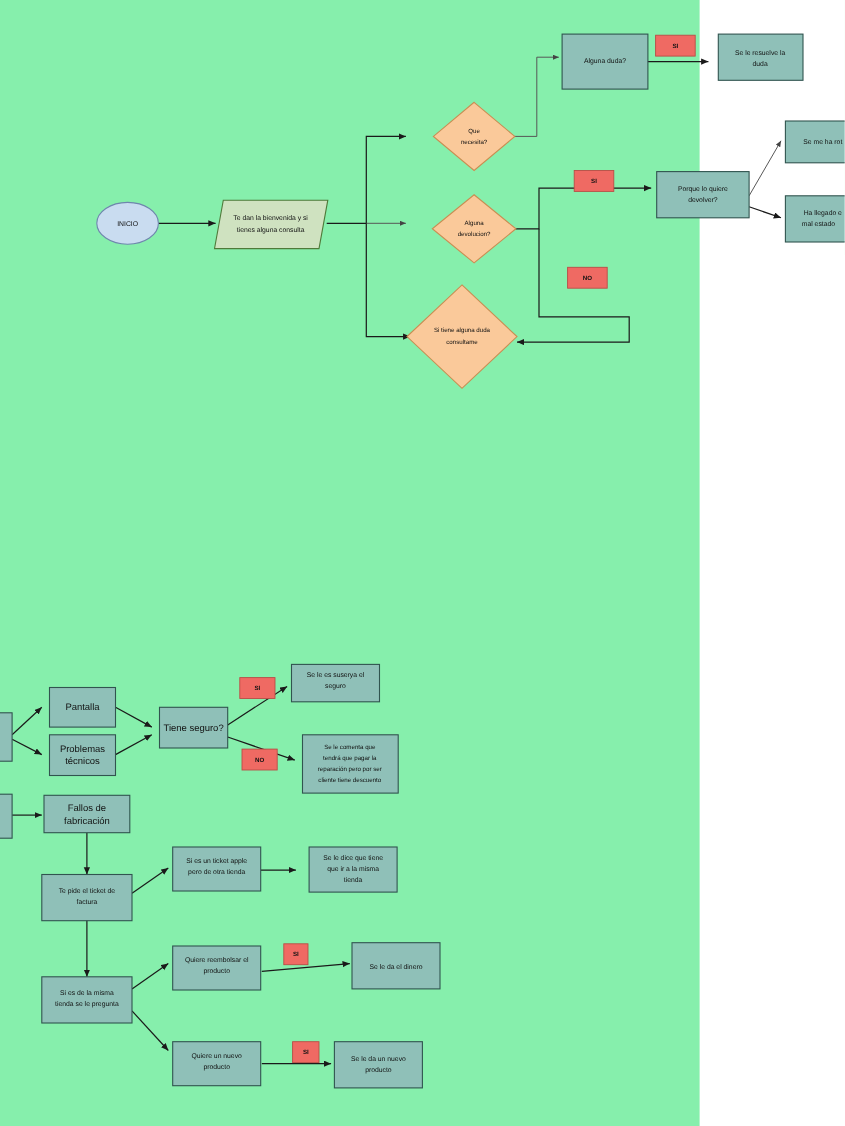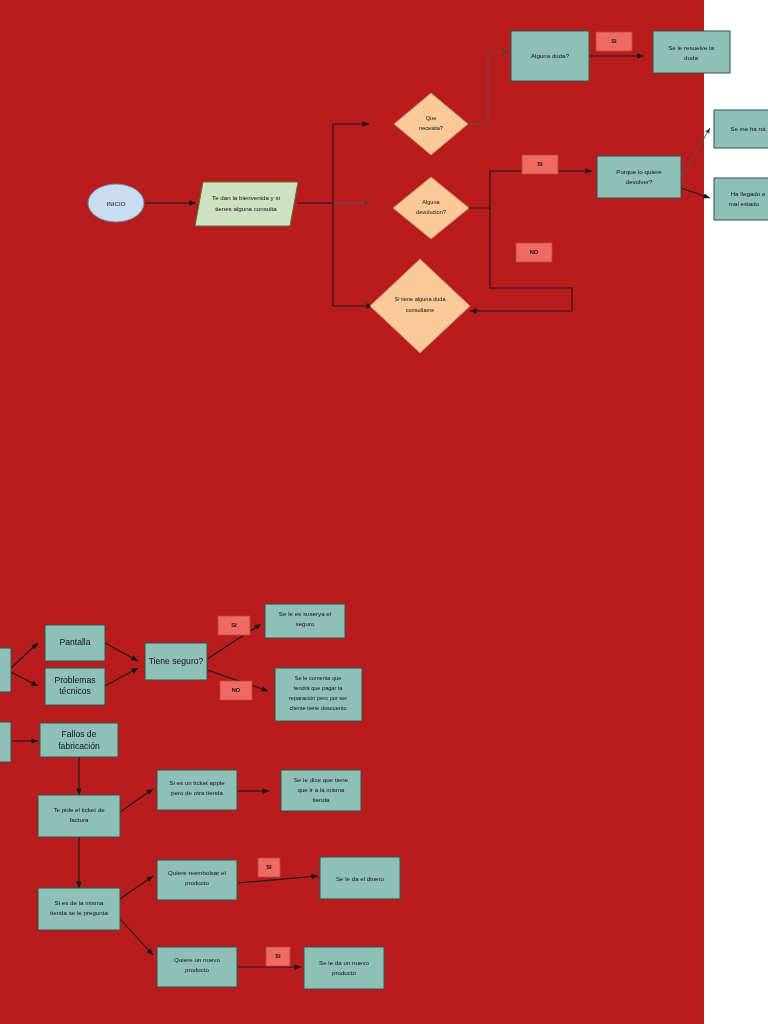--- a/index.html
+++ b/index.html
@@ -1,17 +1,17 @@
 <!DOCTYPE html>
 <html><head>
 <meta charset="utf-8">
 <style>
   html,body{margin:0;padding:0;background:#ffffff;}
   body{width:768px;height:1024px;font-family:"Liberation Sans",sans-serif;overflow:hidden;}
-  #page{position:relative;width:704px;height:1024px;background:#b91c1c;}
+  #page{position:relative;width:636px;height:1024px;background:#86efac;}
   svg#canvas{position:absolute;left:0;top:0;width:768px;height:1024px;}
   .node-label{font-family:"Liberation Sans",sans-serif;fill:#111;text-anchor:middle;dominant-baseline:middle;}
   .lbl-55{font-size:5.6px;}
   .lbl-6{font-size:6.2px;}
   .lbl-8{font-size:8.6px;}
   .yn-label{font-family:"Liberation Sans",sans-serif;fill:#111;font-weight:bold;font-size:5.6px;text-anchor:middle;dominant-baseline:middle;}
   .shape-rect{stroke:#31544f;stroke-width:1;}
   .shape-dia{stroke:#c98d52;stroke-width:1;}
   .shape-par{stroke:#4f7a3a;stroke-width:1;}
   .shape-ell{stroke:#6f86ad;stroke-width:1;}

